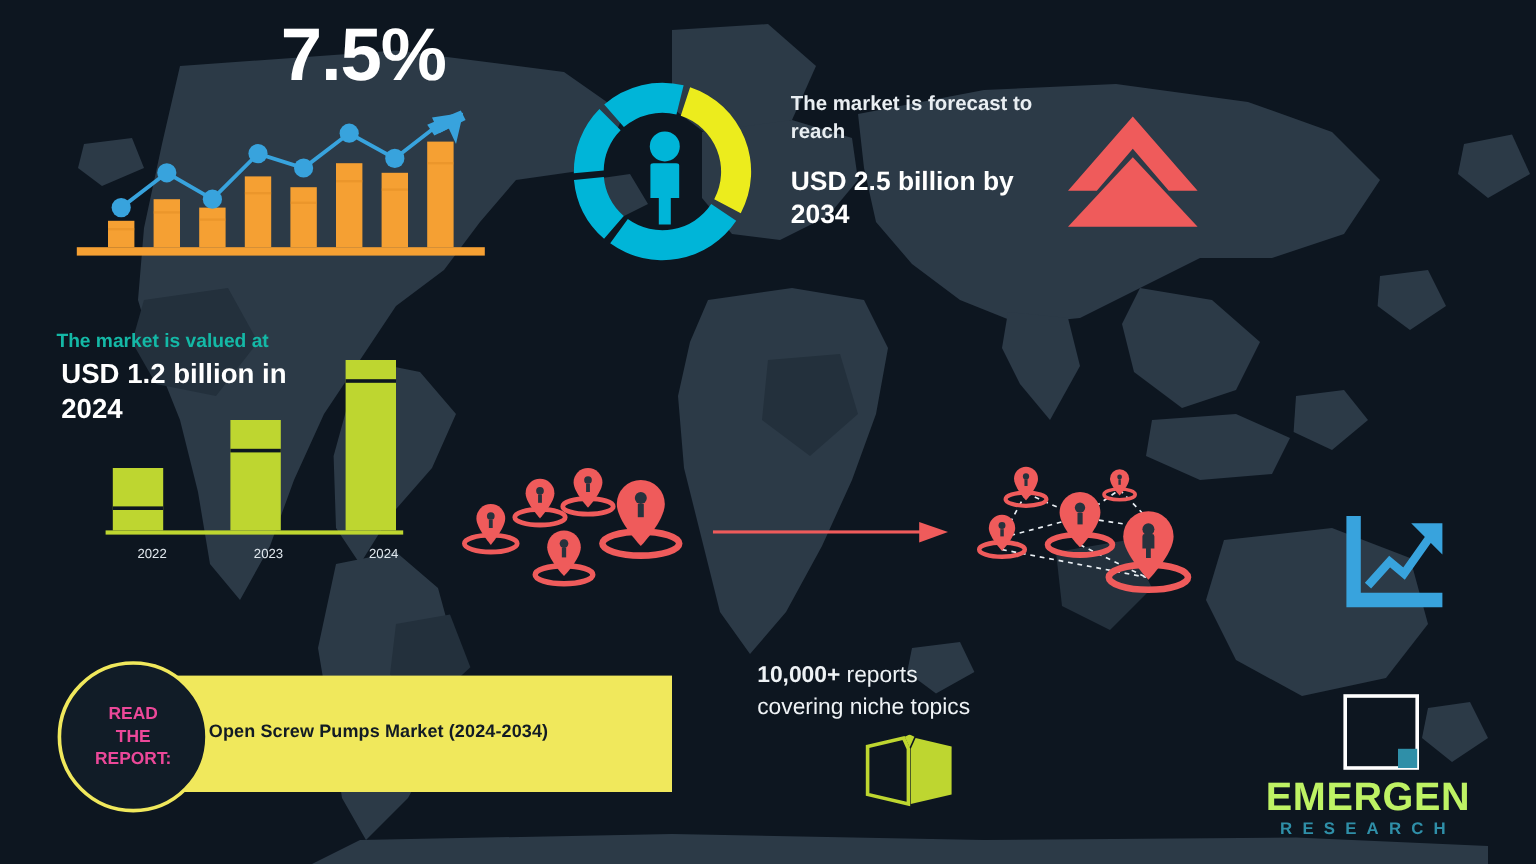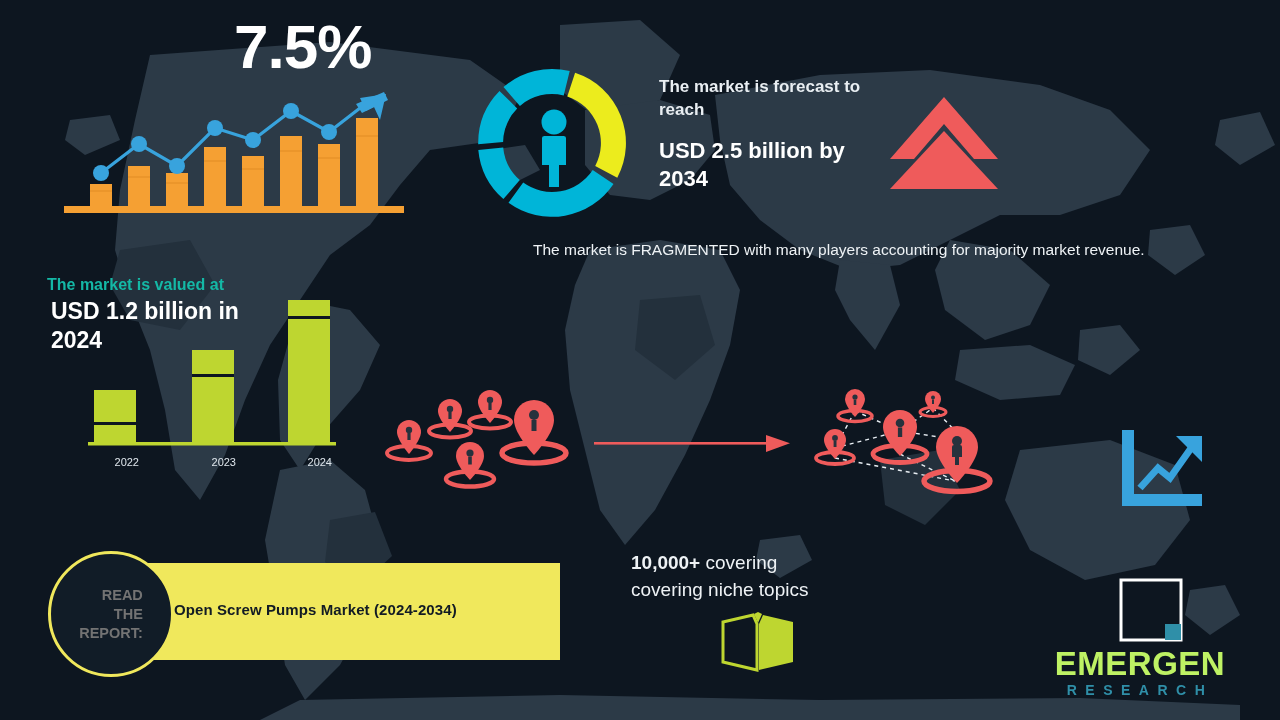--- a/index.html
+++ b/index.html
@@ -85,22 +85,22 @@
     font-size: 15px; font-weight: 700; color: #121b24;
     letter-spacing: .1px;
   }
   #cta-circle {
     position: absolute; left: 48px; top: 551px;
     width: 120px; height: 120px; border-radius: 50%;
     background: #111c27; border: 3px solid #f0e85c;
     display: flex; align-items: center; justify-content: center;
   }
   #cta-circle-label {
-    font-size: 14.5px; font-weight: 700; color: #737373;
-    text-align: right; line-height: 19px;
+    font-size: 14.5px; font-weight: 700; color: #ec4899;
+    text-align: center; line-height: 19px;
     white-space: pre-line;
   }
 
   
   #logo { position: absolute; left: 1020px; top: 578px; width: 240px; }
   #logo-mark {
     position: absolute; left: 99px; top: 0;
     width: 64px; height: 64px;
   }
   #logo-name {
@@ -236,21 +236,20 @@
   </svg>
 
   <div id="forecast-lead" class="light">The market is forecast to reach</div>
   <div id="forecast-value">USD 2.5 billion by 2034</div>
 
   <svg class="abs" style="left:888px; top:93px;" width="112" height="98" viewBox="0 0 112 98">
     <path d="M56 4 L110 66 L86 66 L56 31 L26 66 L2 66 Z" fill="#ef5b5b"></path>
     <path d="M56 38 L110 96 L2 96 Z" fill="#ef5b5b"></path>
   </svg>
 
-  <div id="fragmented-note">The market is FRAGMENTED with many players accounting for majority market revenue.</div>
 
   <div id="valued-lead" class="light">The market is valued at</div>
   <div id="valued-value">USD 1.2 billion in 2024</div>
 
   <svg class="abs" style="left:70px; top:292px;" width="290" height="160" viewBox="0 0 290 160">
 
     <rect x="24" y="98" width="42" height="52" fill="#bed630"></rect>
     <rect x="24" y="130" width="42" height="3" fill="#0d1620"></rect>
 
     <rect x="122" y="58" width="42" height="92" fill="#bed630"></rect>
@@ -340,21 +339,21 @@
     </g>
   </svg>
 
   <svg class="abs" style="left:1118px; top:428px;" width="88" height="84" viewBox="0 0 88 84">
     <path d="M4 2 L16 2 L16 66 L84 66 L84 78 L4 78 Z" fill="#38a3dd"></path>
     <polyline points="22,60 40,40 52,50 76,16" fill="none" stroke="#38a3dd" stroke-width="7" stroke-linejoin="miter"></polyline>
     <path d="M58 8 L84 8 L84 34 L74 24 L68 18 Z" fill="#38a3dd"></path>
   </svg>
 
   <div id="reports-text">
-    <b>10,000+</b><span> covering</span><br>
+    <b>10,000+</b><span> reports</span><br>
     <span>covering niche topics</span>
   </div>
 
   <svg class="abs" style="left:720px; top:612px;" width="76" height="62" viewBox="0 0 76 62">
     <path d="M3 10 L33 3 L37 12 L37 58 L3 50 Z" fill="#0d1620" stroke="#bed630" stroke-width="3"></path>
     <path d="M73 10 L43 3 L39 12 L39 58 L73 50 Z" fill="#bed630"></path>
     <path d="M34 2 L38 11 L42 2 L38 0 Z" fill="#bed630"></path>
   </svg>
 
   <div id="cta-bar"></div>

